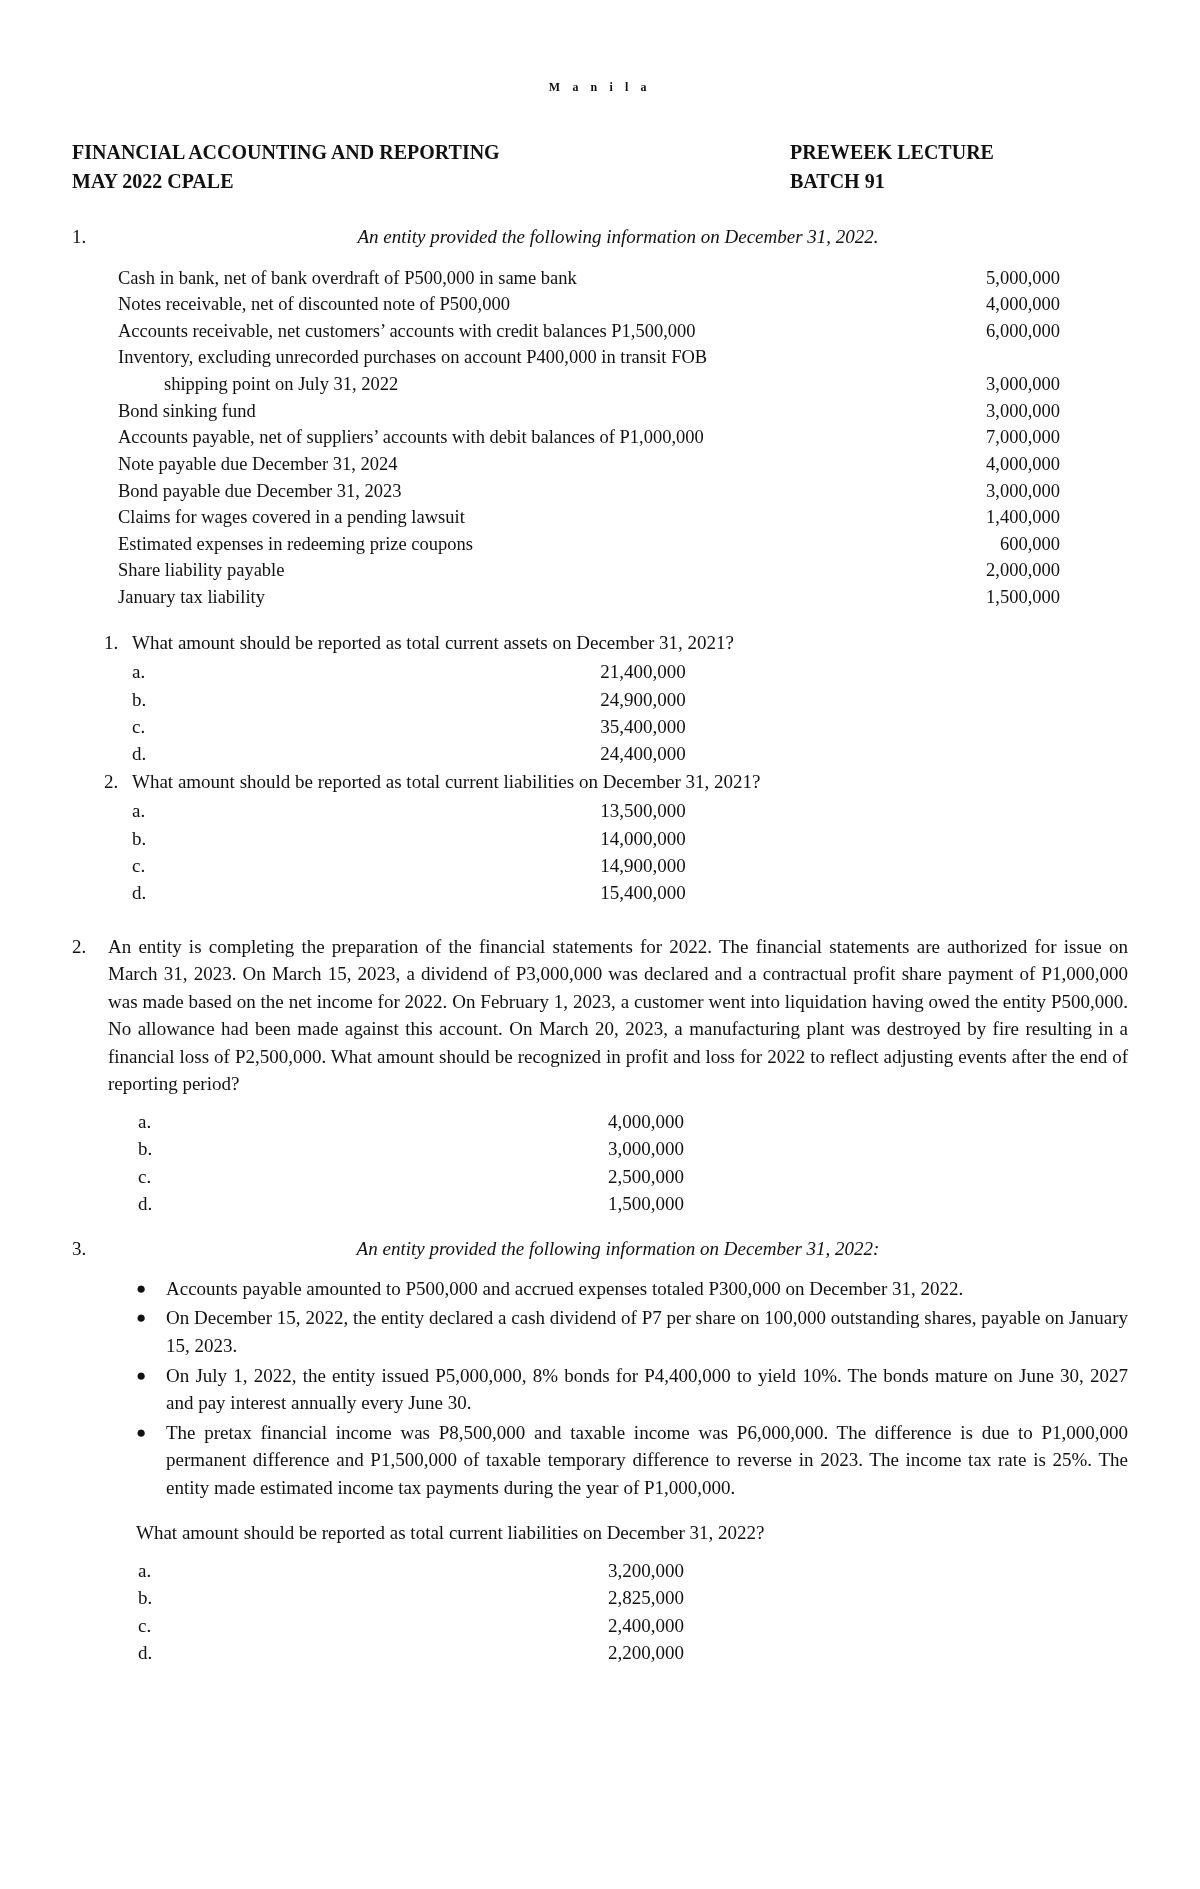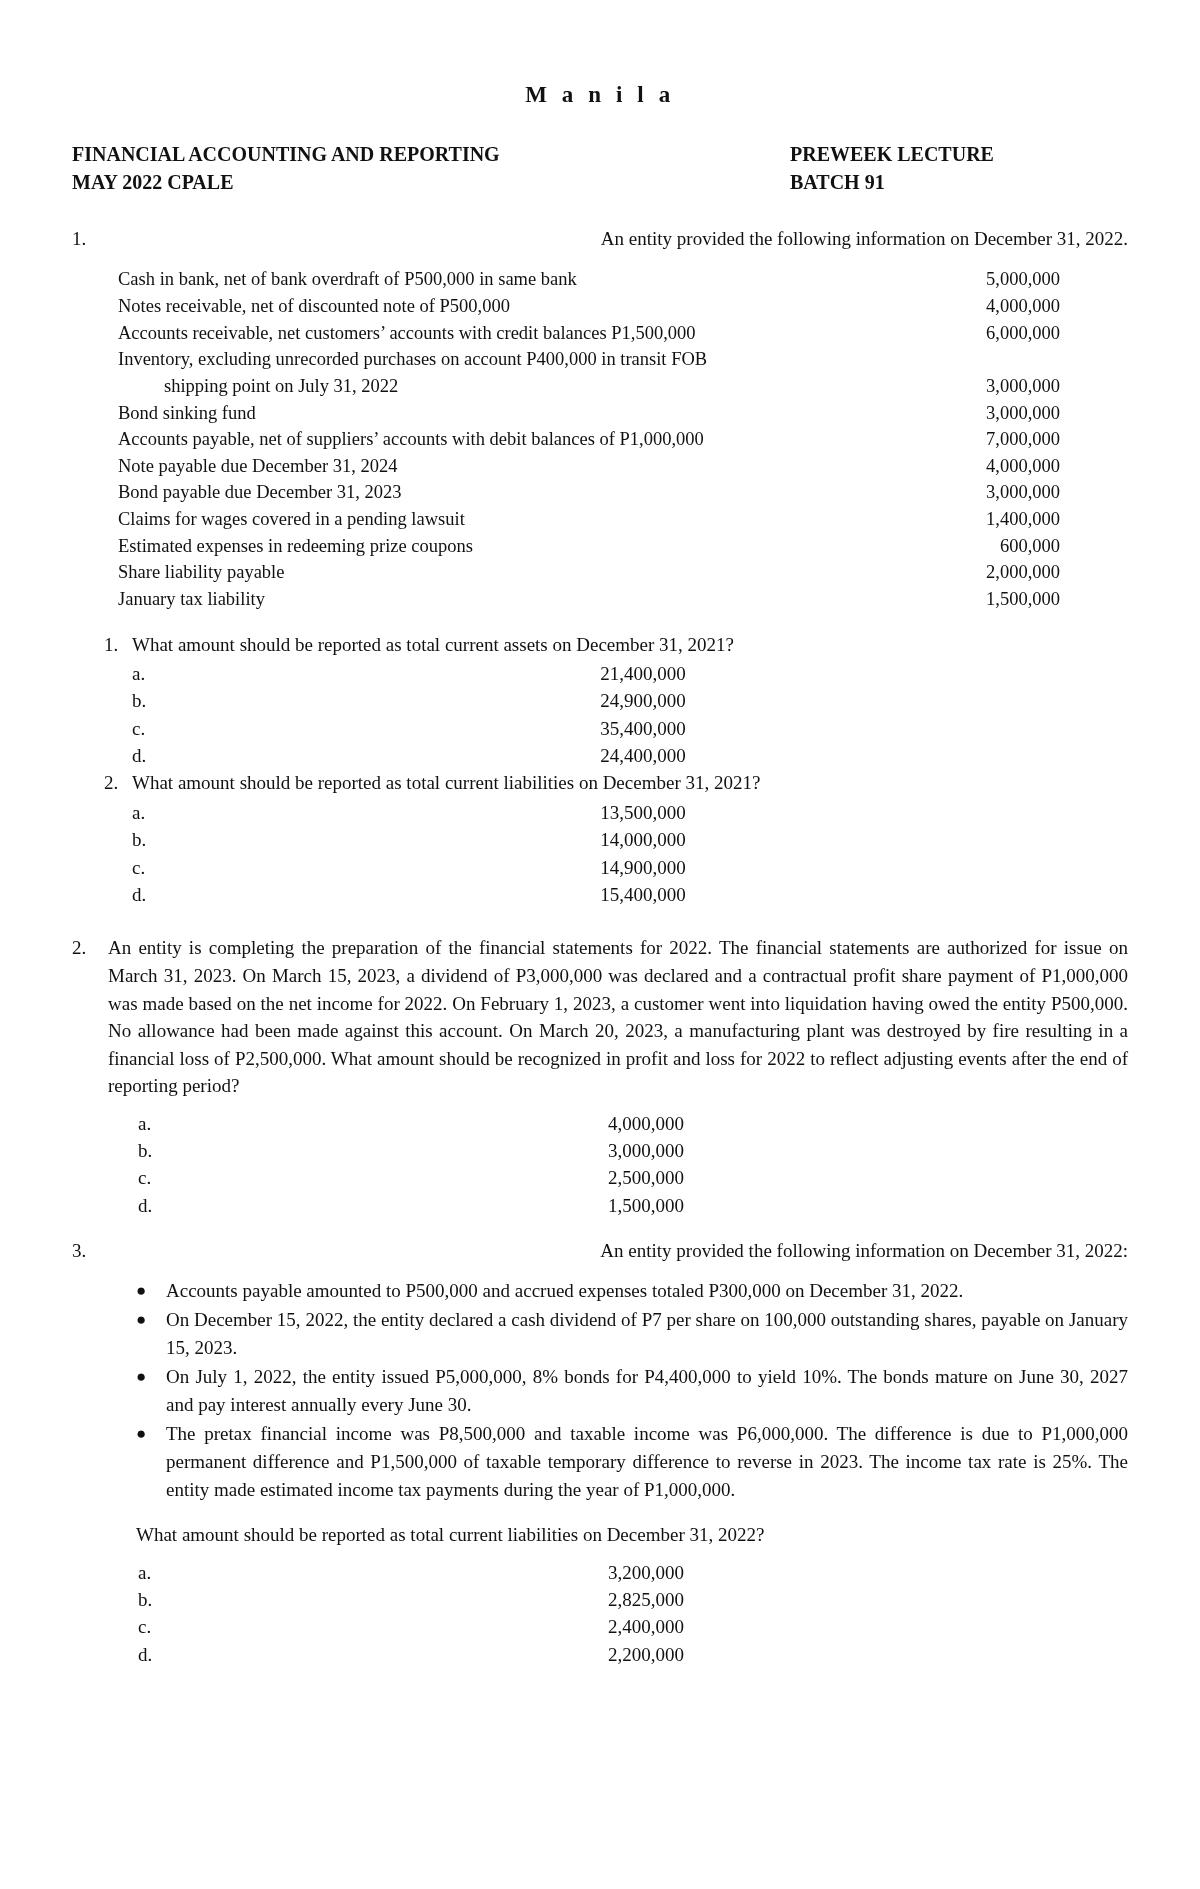--- a/index.html
+++ b/index.html
@@ -26,30 +26,30 @@
   .school-title {
     text-align: center;
     font-weight: bold;
     font-size: 20.5px;
     letter-spacing: 0.2px;
     line-height: 1.22;
   }
   .city {
     text-align: center;
     font-weight: bold;
-    font-size: 23px;
+    font-size: 12px;
     letter-spacing: 4.6px;
     line-height: 1.35;
     margin-top: 1px;
   }
   .course-header {
     display: flex;
     justify-content: space-between;
     align-items: center;
-    margin-top: 30px;
+    margin-top: 43px;
     font-weight: bold;
     font-size: 20px;
     line-height: 1.42;
   }
   .course-header .left-col { text-align: left; }
   .course-header .right-col {
     text-align: left;
     width: 300px;
     margin-right: 38px;
   }
@@ -69,21 +69,21 @@
     flex: 0 0 36px;
     text-align: left;
   }
   .q-body {
     flex: 1 1 auto;
   }
   .q-stem {
     text-align: justify;
     text-justify: inter-word;
   }
-  .q-stem-plain { text-align: right; }
+  .q-stem-plain { text-align: center; font-style: italic; }
 
   
   .data-table {
     width: 100%;
     border-collapse: collapse;
     margin-top: 14px;
     font-size: 18.5px;
     line-height: 1.44;
   }
   .data-table td {

